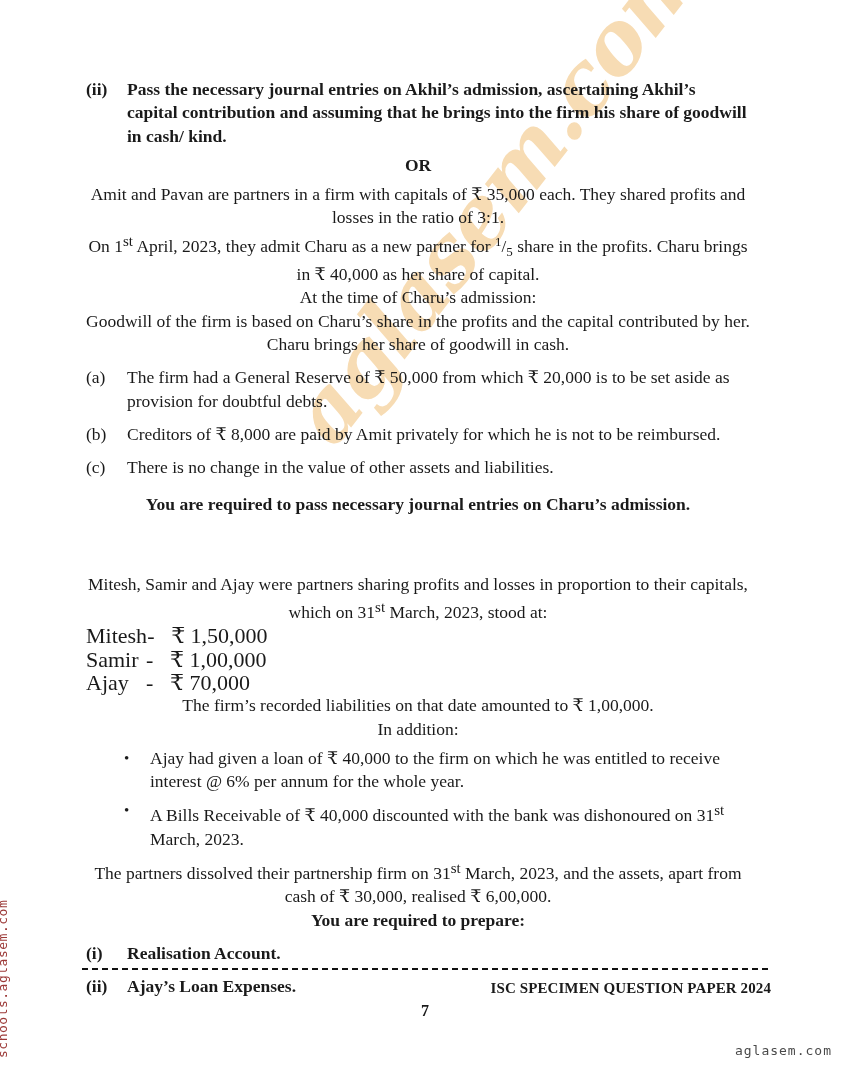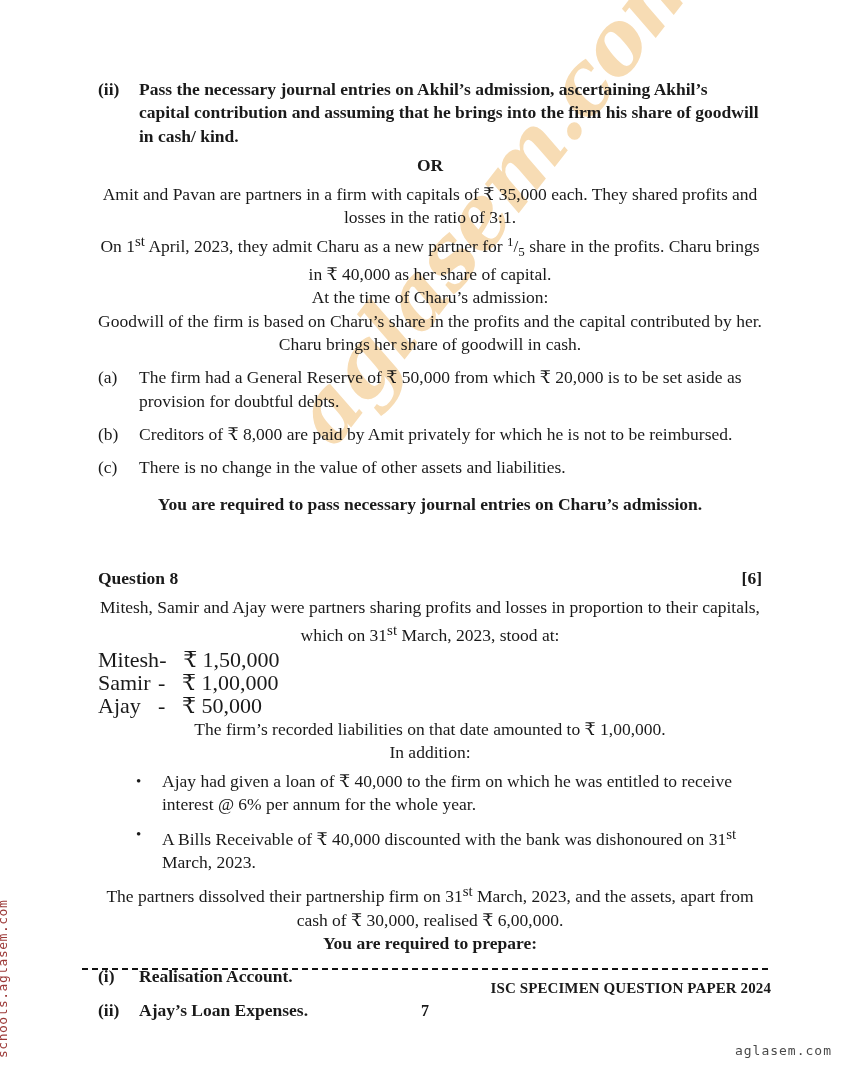--- a/index.html
+++ b/index.html
@@ -60,21 +60,21 @@
   }
 
   
   #page {
     position: absolute;
     inset: 0;
     z-index: 2;
   }
   .content {
     position: absolute;
-    left: 98px;
+    left: 86px;
     top: 78px;
     width: 664px;
   }
 
   p, .line {
     margin: 0;
     font-size: 17.5px;
     line-height: 23.3px;
     text-align: center;
   }
@@ -230,45 +230,41 @@
       <span class="itext">There is no change in the value of other assets and liabilities.</span>
     </div>
 
     <div class="gap-14"></div>
 
     <p class="line bold">You are required to pass necessary journal entries on Charu’s admission.</p>
 
     <div class="gap-30"></div>
     <div class="gap-20"></div>
 
-    <div class="qhead">
-      <span>Question 8</span>
-      <span>[6]</span>
-    </div>
 
     <div class="gap-6"></div>
 
     <p class="line">
       <span>Mitesh, Samir and Ajay were partners sharing profits and losses in proportion to their capitals, which on 31</span><sup class="ord">st</sup><span> March, 2023, stood at:</span>
     </p>
 
     <div class="cap-row">
       <span class="cname">Mitesh</span>
       <span class="cdash">-</span>
       <span class="camt">₹ 1,50,000</span>
     </div>
     <div class="cap-row">
       <span class="cname">Samir</span>
       <span class="cdash">-</span>
       <span class="camt">₹ 1,00,000</span>
     </div>
     <div class="cap-row">
       <span class="cname">Ajay</span>
       <span class="cdash">-</span>
-      <span class="camt">₹ 50,000</span>
+      <span class="camt">₹ 70,000</span>
     </div>
 
     <p class="line">The firm’s recorded liabilities on that date amounted to ₹ 1,00,000.</p>
     <p class="line">In addition:</p>
 
     <div class="gap-6"></div>
 
     <div class="bullet-row">
       <span class="dot">•</span>
       <span class="btext">Ajay had given a loan of ₹ 40,000 to the firm on which he was entitled to receive interest @ 6% per annum for the whole year.</span>

